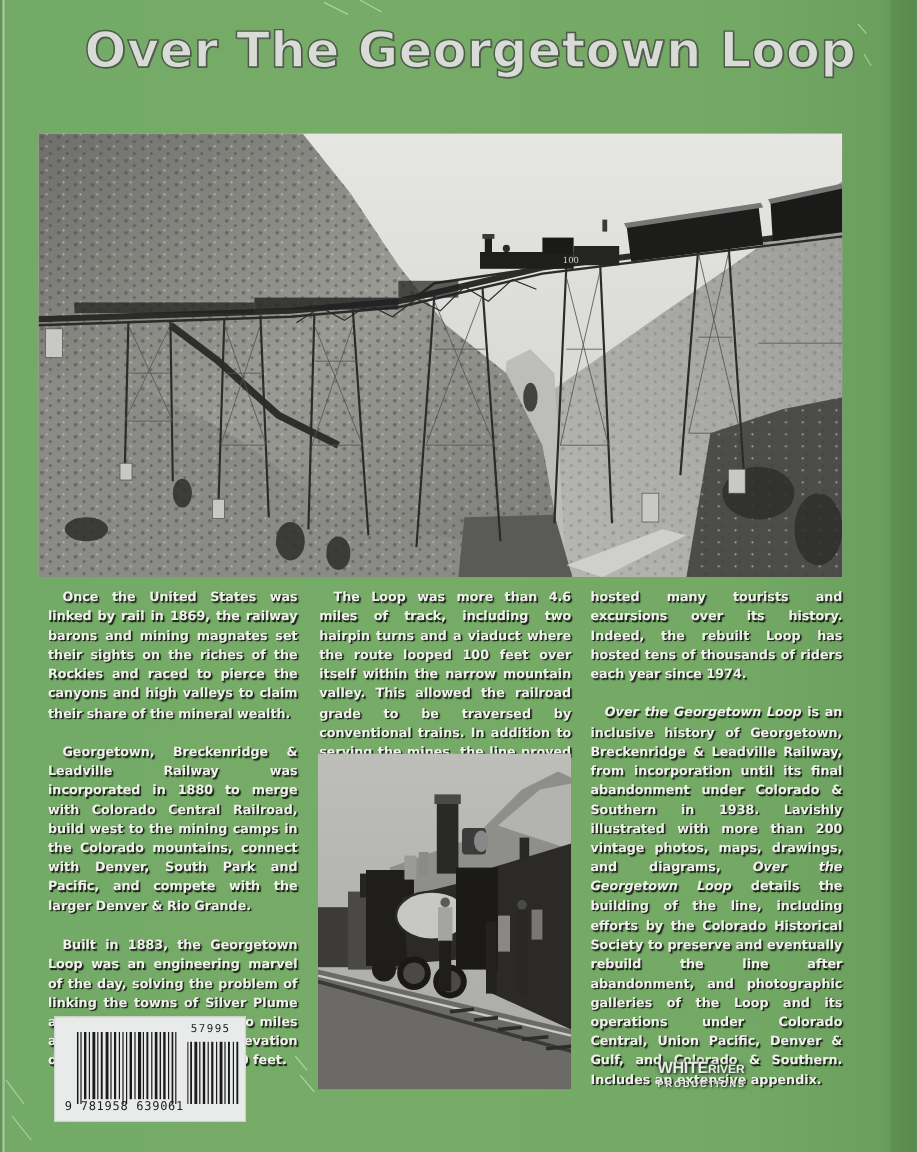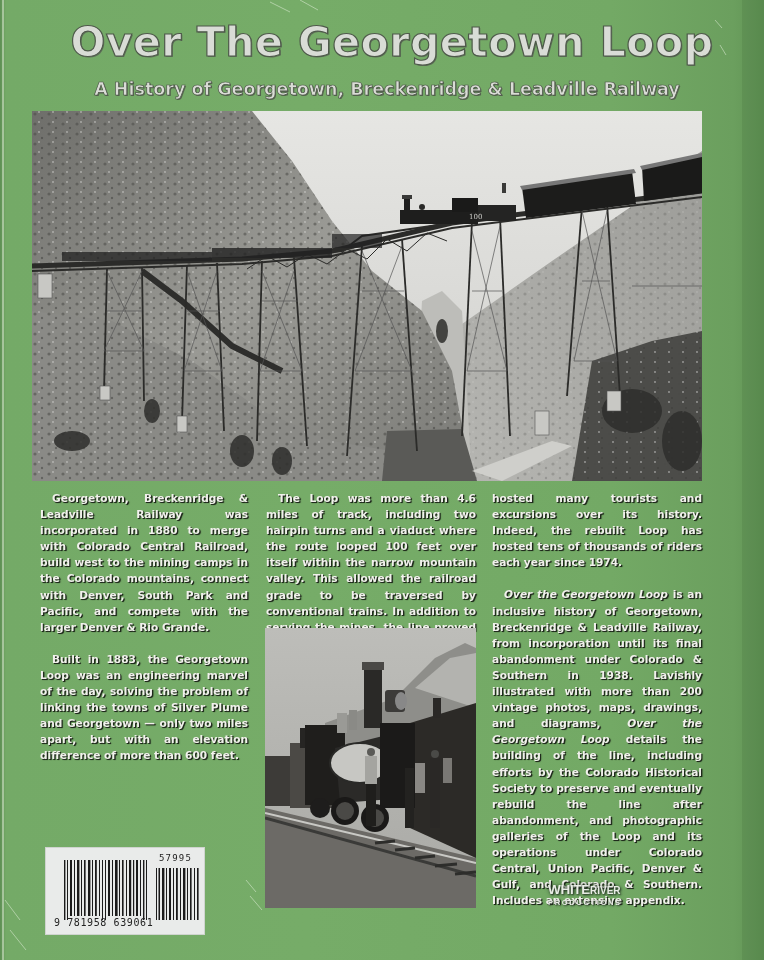--- a/index.html
+++ b/index.html
@@ -79,21 +79,20 @@
   .wrap-glare { position: absolute; pointer-events: none; }
 </style>
 </head>
 <body>
 
 <div class="cover">
   <div class="spine-line"></div>
   <div class="right-band"></div>
 
   <div class="title">Over The Georgetown Loop</div>
-  <div class="subtitle">A History of Georgetown, Breckenridge &amp; Leadville Railway</div>
 
   <div class="photo photo-main">
     <svg viewBox="0 0 670 370" preserveAspectRatio="none">
       <defs>
         <linearGradient id="sky" x1="0" y1="0" x2="0" y2="1">
           <stop offset="0" stop-color="#e6e6e3"></stop>
           <stop offset="1" stop-color="#cfcfcc"></stop>
         </linearGradient>
         <linearGradient id="mtnL" x1="0" y1="0" x2="1" y2="1">
           <stop offset="0" stop-color="#6e6e6a"></stop>
@@ -201,20 +200,21 @@
         <path d="M490 76 L600 60 L604 93 L494 107 Z" fill="#1c1c1b"></path>
         <path d="M488 75 L602 58 L604 62 L490 79 Z" fill="#777"></path>
 
         <path d="M610 56 L670 44 L670 82 L612 90 Z" fill="#1a1a19"></path>
         <path d="M608 55 L670 42 L670 46 L610 59 Z" fill="#777"></path>
       </g>
     </svg>
   </div>
 
   <div class="col col-1">
+    <p>Once the United States was linked by rail in 1869, the railway barons and mining magnates set their sights on the riches of the Rockies and raced to pierce the canyons and high valleys to claim their share of the mineral wealth.</p>
     <p>Georgetown, Breckenridge &amp; Leadville Railway was incorporated in 1880 to merge with Colorado Central Railroad, build west to the mining camps in the Colorado mountains, connect with Denver, South Park and Pacific, and compete with the larger Denver &amp; Rio Grande.</p>
     <p>Built in 1883, the Georgetown Loop was an engineering marvel of the day, solving the problem of linking the towns of Silver Plume and Georgetown — only two miles apart, but with an elevation difference of more than 600 feet.</p>
   </div>
 
   <div class="col col-2">
     <p>The Loop was more than 4.6 miles of track, including two hairpin turns and a viaduct where the route looped 100 feet over itself within the narrow mountain valley. This allowed the railroad grade to be traversed by conventional trains. In addition to serving the mines, the line proved a popular tourist destination and</p>
   </div>
 
   <div class="col col-3">
     <p class="cont">hosted many tourists and excursions over its history. Indeed, the rebuilt Loop has hosted tens of thousands of riders each year since 1974.</p>

